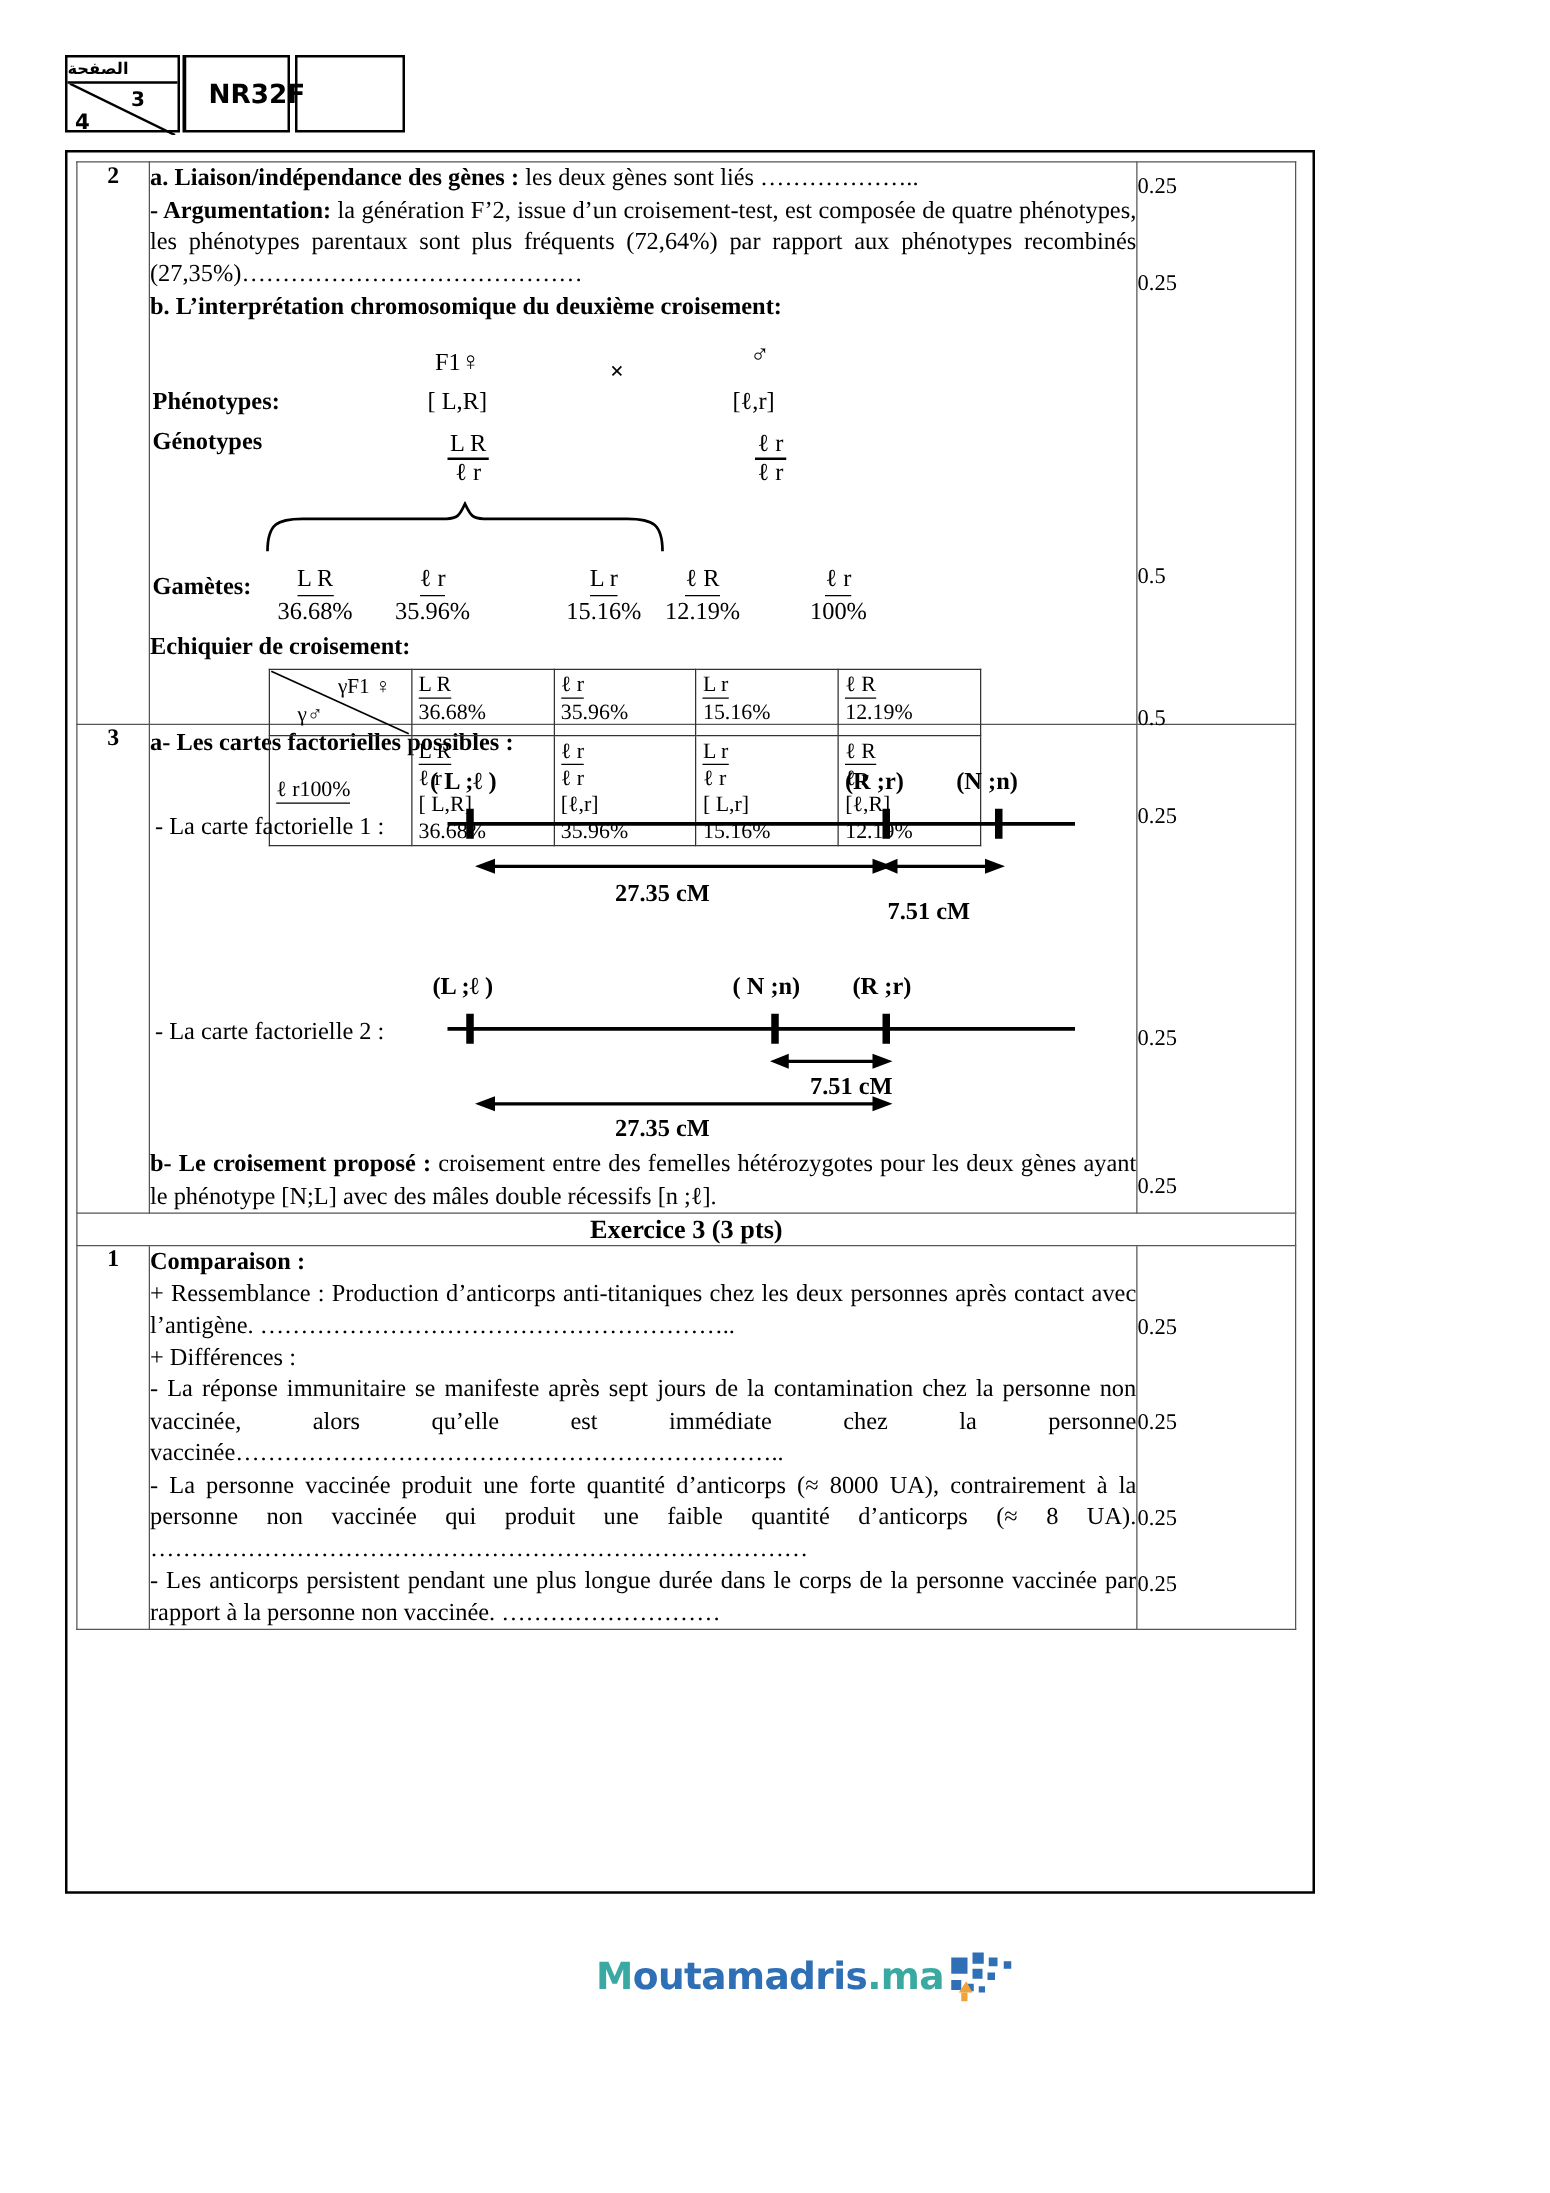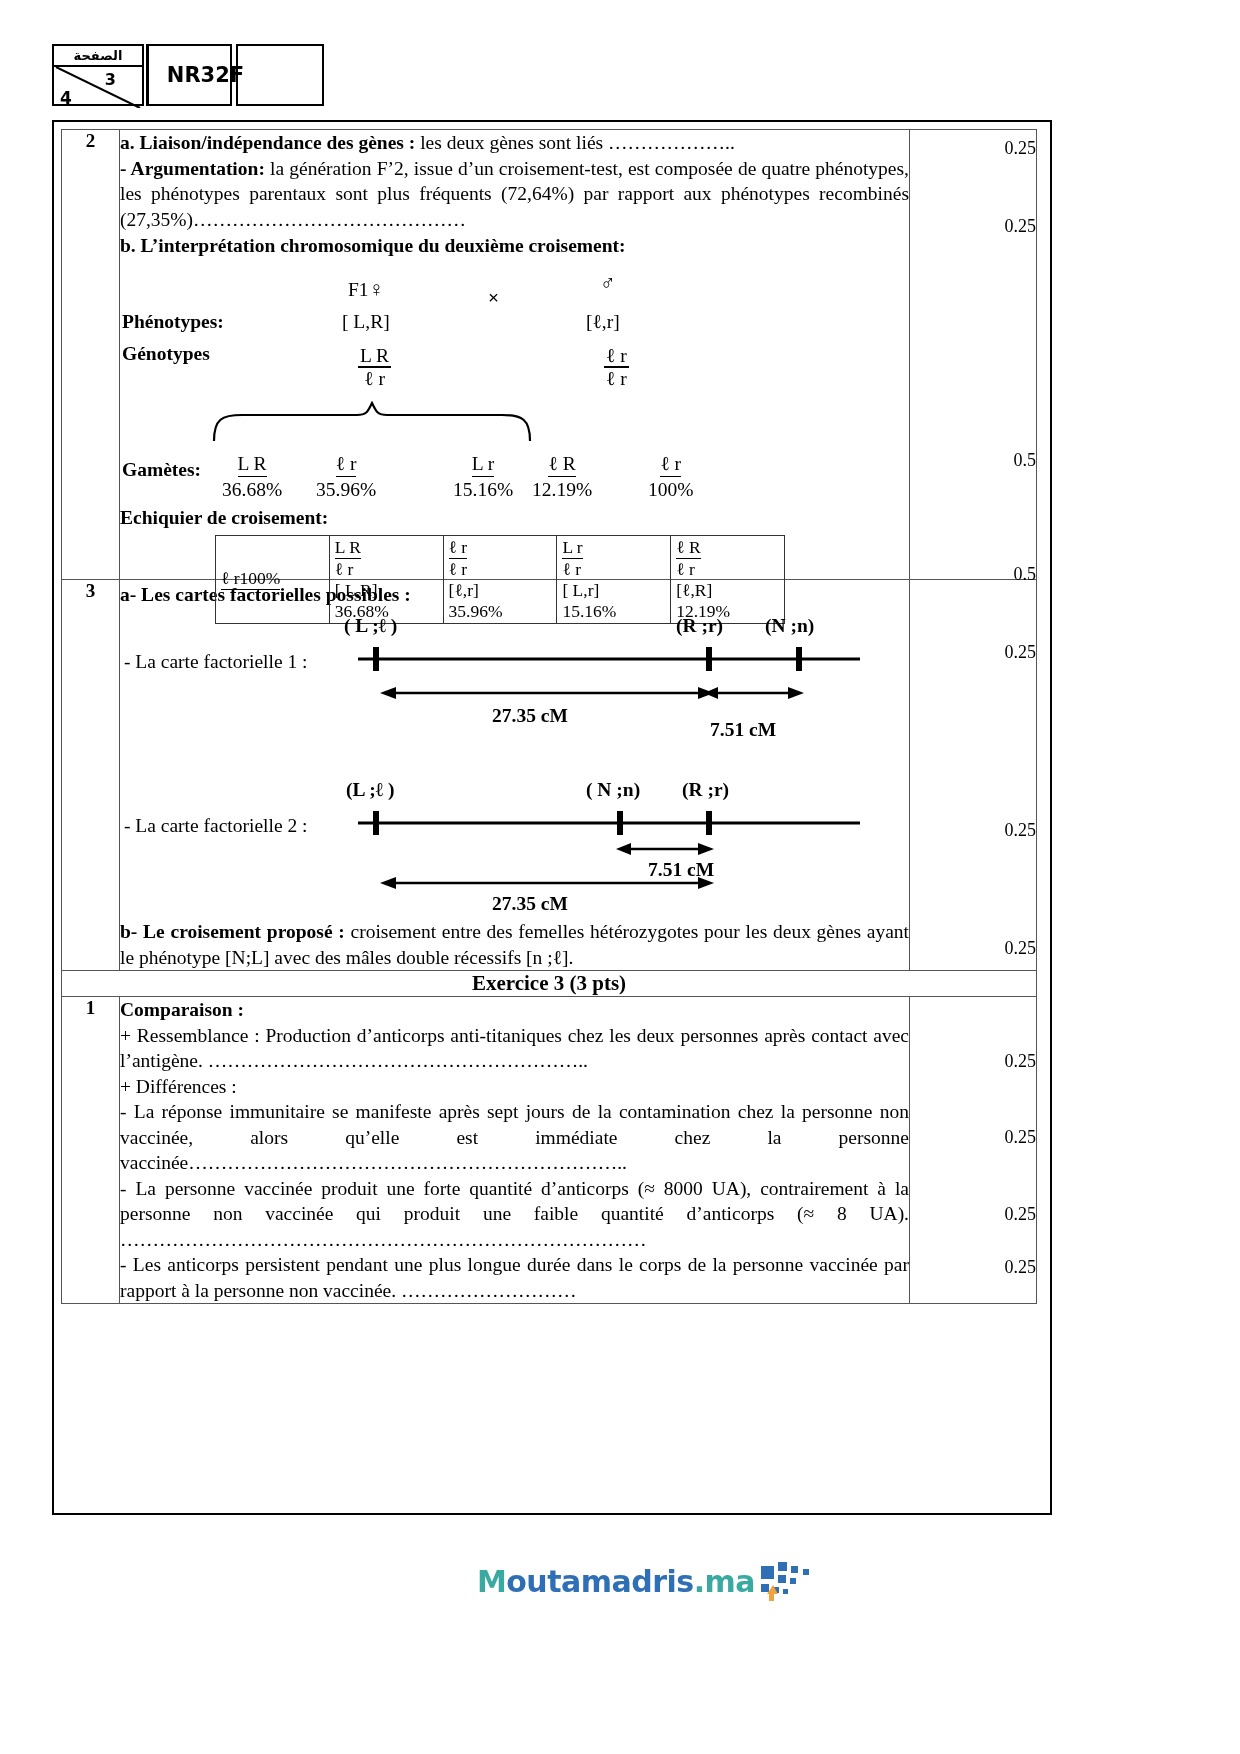--- a/index.html
+++ b/index.html
@@ -33,21 +33,21 @@
     align-items: stretch;
   }
   .page-box {
     width: 92px;
     border: 2px solid #000;
     position: relative;
     box-sizing: border-box;
     background: #fff;
   }
   .page-box .lbl {
-    text-align: center;
+    text-align: left;
     font-family: "DejaVu Sans", sans-serif;
     font-size: 13px;
     font-weight: bold;
     border-bottom: 2px solid #000;
     height: 19px;
     line-height: 19px;
     direction: rtl;
   }
   .page-box .nums {
     position: relative;
@@ -154,21 +154,21 @@
   .ptscell {
     position: relative;
     font-size: 18px;
     text-align: center;
     vertical-align: top;
   }
   .ptscell .p {
     position: absolute;
     left: 0;
     width: 100%;
-    text-align: right;
+    text-align: left;
   }
   .bodycell {
     padding: 4px 8px 6px 10px;
     font-size: 19.5px;
     line-height: 25.5px;
     text-align: justify;
   }
   b, .b { font-weight: bold; }
 
   
@@ -388,20 +388,45 @@
 
             <table class="ech" style="position:absolute; left:0px; top:270px;">
               <colgroup>
                     <col style="width:112px">
                     <col style="width:112px">
                     <col style="width:112px">
                     <col style="width:112px">
                     <col style="width:112px">
                   </colgroup>
               <tbody>
+                    <tr>
+                <td class="hdr-cell">
+                  <svg width="112" height="52" viewBox="0 0 112 52" preserveAspectRatio="none" style="position:absolute;left:0;top:0">
+                    <line x1="1" y1="1" x2="111" y2="51" stroke="#000" stroke-width="1.4"></line>
+                  </svg>
+                  <span class="g1">γF1 ♀</span>
+                  <span class="g2">γ♂</span>
+                </td>
+                <td>
+                  <div class="uu">L R</div>
+                  <div>36.68%</div>
+                </td>
+                <td>
+                  <div class="uu">ℓ  r</div>
+                  <div>35.96%</div>
+                </td>
+                <td>
+                  <div class="uu">L r</div>
+                  <div>15.16%</div>
+                </td>
+                <td>
+                  <div class="uu">ℓ R</div>
+                  <div>12.19%</div>
+                </td>
+              </tr>
               <tr>
                 <td style="vertical-align:middle; text-align:left;">
                   <span class="uu">ℓ r100%</span>
                 </td>
                 <td>
                   <div class="uu">L  R</div>
                   <div>ℓ  r</div>
                   <div>[ L,R]</div>
                   <div>36.68%</div>
                 </td>

